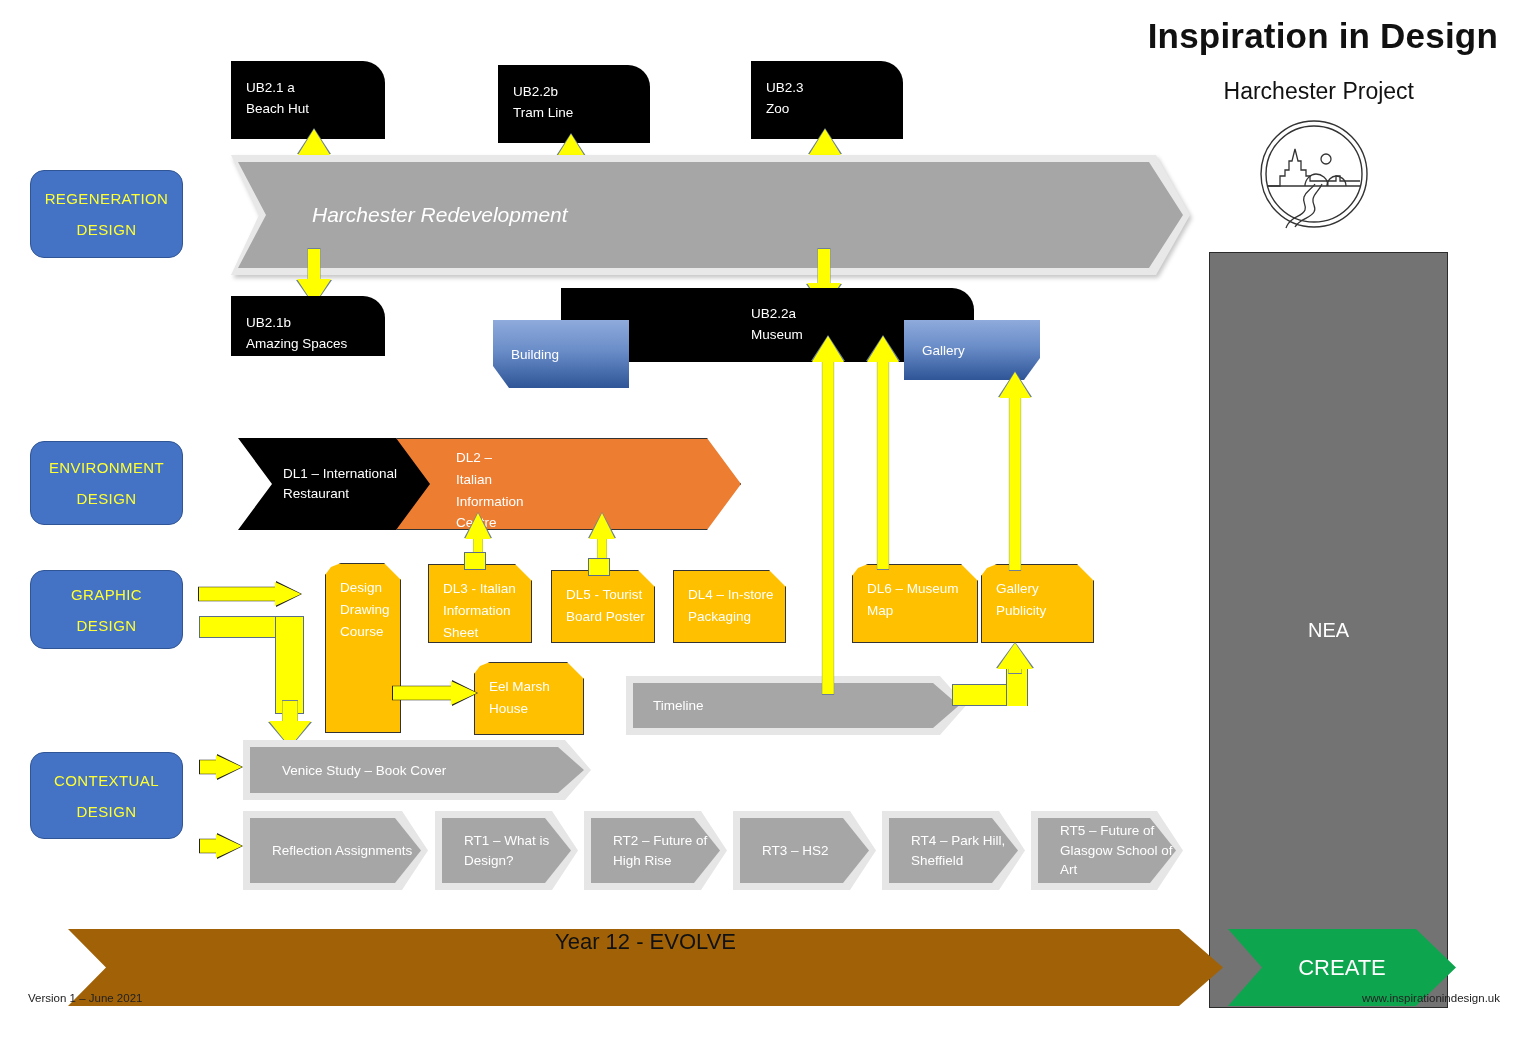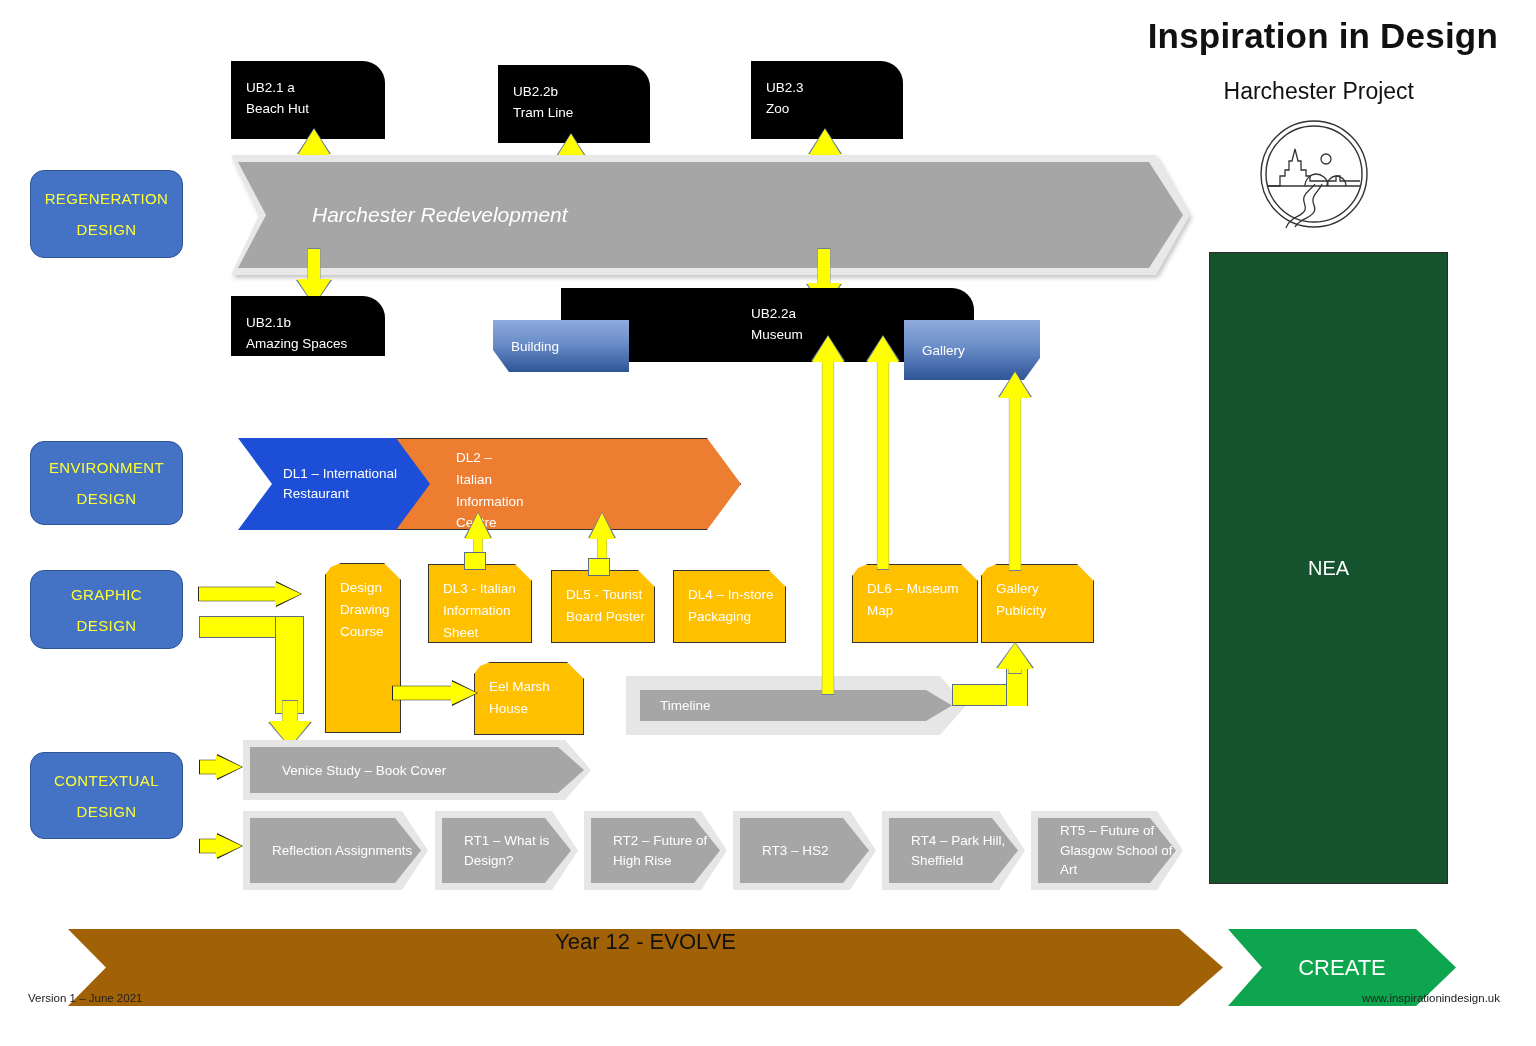--- a/index.html
+++ b/index.html
@@ -62,21 +62,21 @@
     width:100%; height:100%; background:#A6A6A6; color:#fff;
     clip-path:polygon(0 0, calc(100% - 26px) 0, 100% 50%, calc(100% - 26px) 100%, 0 100%);
     display:flex; align-items:center;
     font-size:13.5px; line-height:1.45;
   }
   .pent-inner span { padding-left:22px; }
 
   
   .chev { color:#fff; font-size:13.5px; line-height:1.5; display:flex; align-items:center; }
   .chev span { padding-left:45px; }
-  .chev.blue { background:#1d4ed8; clip-path:polygon(0 0, calc(100% - 34px) 0, 100% 50%, calc(100% - 34px) 100%, 0 100%, 34px 50%); }
+  .chev.blue { background:#000000; clip-path:polygon(0 0, calc(100% - 34px) 0, 100% 50%, calc(100% - 34px) 100%, 0 100%, 34px 50%); }
   .chev.orange { background:#ED7D31; clip-path:polygon(0 0, calc(100% - 34px) 0, 100% 50%, calc(100% - 34px) 100%, 0 100%, 34px 50%); }
 
   
   .bluepent {
     background:linear-gradient(180deg,#8FAADC 0%, #6A8DC8 45%, #2F5597 100%);
     color:#fff; font-size:13.5px; display:flex; align-items:center;
   }
   .bluepent.left  { clip-path:polygon(0 0, 100% 0, 100% 100%, 16px 100%, 0 calc(100% - 22px)); }
   .bluepent.right { clip-path:polygon(0 0, 100% 0, 100% calc(100% - 22px), calc(100% - 16px) 100%, 0 100%); }
   .bluepent span { padding-left:18px; }
@@ -112,22 +112,22 @@
     clip-path:polygon(0 22%, calc(100% - 26px) 22%, calc(100% - 26px) 0, 100% 50%, calc(100% - 26px) 100%, calc(100% - 26px) 78%, 0 78%); }
   .arrow-right { background:#FFFF00;
     clip-path:polygon(0 22%, calc(100% - 26px) 22%, calc(100% - 26px) 0, 100% 50%, calc(100% - 26px) 100%, calc(100% - 26px) 78%, 0 78%); }
 
   
   .ystick { background:#FFFF00; border:1px solid #5B6F88; }
   .ystick.nb { border:0; }
 
   
   #nea {
-    left:1209px; top:252px; width:239px; height:632px;
-    background:#14532d; border:1px solid #2b2b2b;
+    left:1209px; top:252px; width:239px; height:756px;
+    background:#737373; border:1px solid #2b2b2b;
     display:flex; align-items:center; justify-content:center;
     color:#fff; font-size:20px;
   }
 
   
   #evolve {
     left:68px; top:929px; width:1155px; height:77px;
     background:#a16207;
     clip-path:polygon(0 0, calc(100% - 44px) 0, 100% 50%, calc(100% - 44px) 100%, 0 100%, 38px 50%);
     display:flex; align-items:flex-start; justify-content:center;
@@ -221,21 +221,21 @@
   <span class="l2">Amazing Spaces</span>
 </div>
 
 <div class="abs" style="left:561px;top:288px;width:413px;height:74px;background:#000;border-top-right-radius:22px;
             color:#fff;font-size:13.5px;line-height:1.55;display:flex;flex-direction:column;
             align-items:center;justify-content:center;">
   <span style="align-self:flex-start;margin-left:190px;">UB2.2a</span>
   <span style="align-self:flex-start;margin-left:190px;">Museum</span>
 </div>
 
-<div class="abs bluepent left" style="left:493px;top:320px;width:136px;height:52px;">
+<div class="abs bluepent left" style="left:493px;top:320px;width:136px;height:68px;">
   <span>Building</span>
 </div>
 <div class="abs bluepent right" style="left:904px;top:320px;width:136px;height:60px;">
   <span>Gallery</span>
 </div>
 
 <div class="abs chev blue" style="left:238px;top:438px;width:200px;height:92px;">
   <span style="white-space:pre-line;">DL1 – International Restaurant</span>
 </div>
 <div class="abs chev orange" style="left:396px;top:438px;width:345px;height:92px;">
@@ -258,21 +258,21 @@
 <div class="abs orange rt" style="left:852px;top:564px;width:126px;height:79px;">
   <span>DL6 – Museum Map</span>
 </div>
 <div class="abs orange rt" style="left:981px;top:564px;width:113px;height:79px;">
   <span>Gallery Publicity</span>
 </div>
 <div class="abs orange rt" style="left:474px;top:662px;width:110px;height:73px;">
   <span>Eel Marsh House</span>
 </div>
 
-<div class="abs" style="left:626px;top:676px;width:340px;height:59px;background:#E6E6E6;padding:14px;
+<div class="abs" style="left:626px;top:676px;width:340px;height:59px;background:#E6E6E6;padding:7px;
             clip-path:polygon(0 0, calc(100% - 26px) 0, 100% 50%, calc(100% - 26px) 100%, 0 100%);">
   <div style="width:100%;height:100%;background:#A6A6A6;color:#fff;display:flex;align-items:center;
               clip-path:polygon(0 0, calc(100% - 26px) 0, 100% 50%, calc(100% - 26px) 100%, 0 100%);font-size:13.5px;">
     <span style="padding-left:20px;">Timeline</span>
   </div>
 </div>
 
 <div class="abs arrow-right-o" style="left:198px;top:581px;width:104px;height:26px;"></div>
 <div class="abs arrow-right" style="left:199px;top:582px;width:102px;height:24px;"></div>
 

